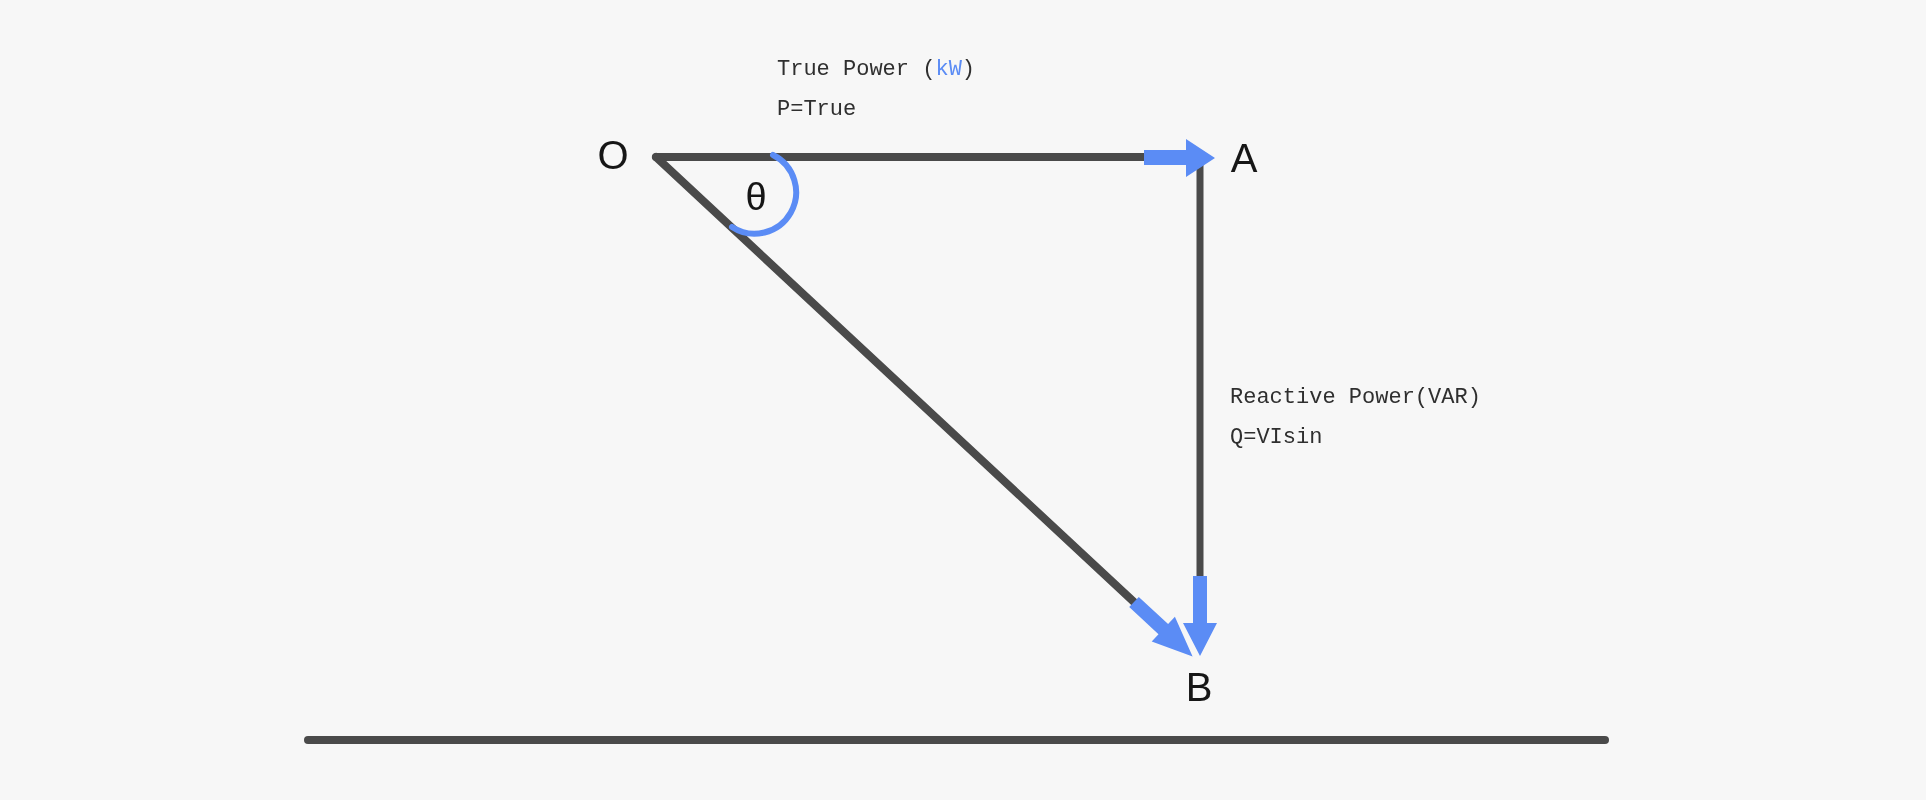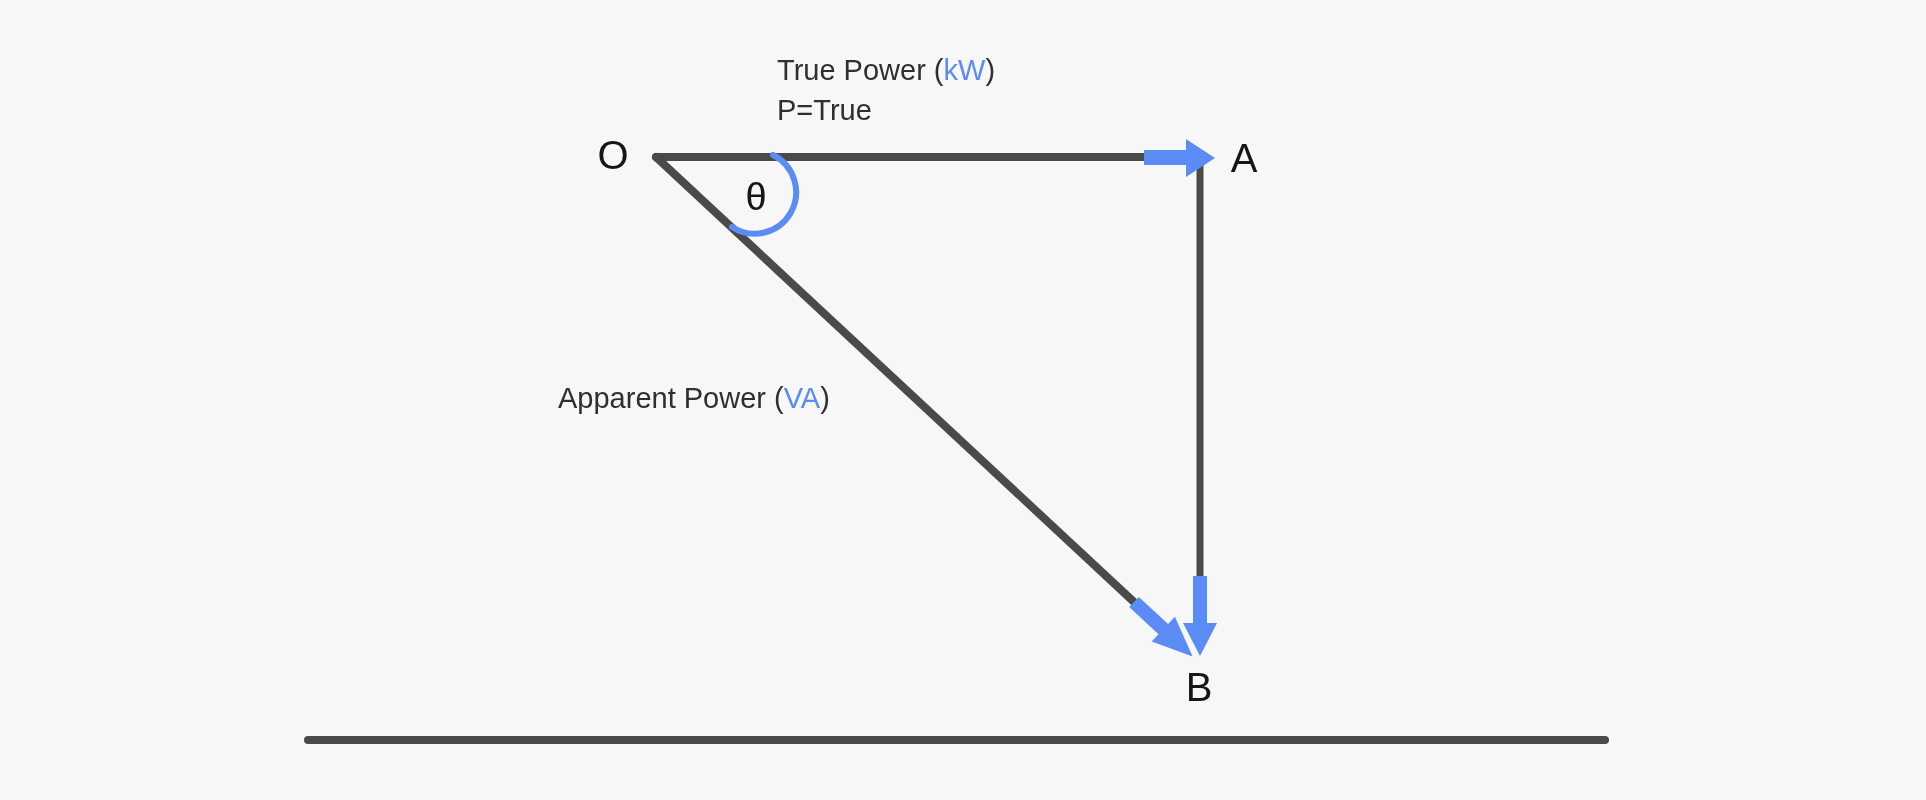--- a/index.html
+++ b/index.html
@@ -19,24 +19,25 @@
     overflow:hidden;
   }
   svg.diagram{position:absolute;left:0;top:0;}
   .vec{stroke:var(--line);stroke-width:8;stroke-linecap:round;fill:none;}
   .vec-thin{stroke:var(--line);stroke-width:7;stroke-linecap:butt;fill:none;}
   .arrowhead{fill:var(--accent);stroke:none;}
   .angle-arc{stroke:var(--accent);stroke-width:6;stroke-linecap:round;fill:none;}
   .baseline{stroke:var(--line);stroke-width:8;stroke-linecap:round;}
   .label{
     position:absolute;
-    font-size:29px;
+    font-size:22px;
     line-height:40px;
     color:var(--text);
     white-space:nowrap;
+    font-family:Liberation Mono, monospace;
   }
   .accent-text{color:var(--accent);}
   .vertex-label{
     position:absolute;
     font-size:40px;
     font-weight:500;
     color:var(--vertex);
     transform:translate(-50%,-50%);
     white-space:nowrap;
   }
@@ -71,24 +72,25 @@
 
     <line class="baseline" x1="308" y1="740" x2="1605" y2="740"></line>
   </svg>
 
   <div class="label" style="left:777px;top:50px">
     <div><span>True Power (</span><span class="accent-text">kW</span><span>)</span></div>
     <div>P=True</div>
   </div>
 
   <div class="label" style="left:558px;top:378px">
-    <div><span>Apparent Power (</span><span class="accent-text">VA</span><span>)</span></div>
   </div>
 
   <div class="label" style="left:1230px;top:378px">
+    <div>Reactive Power(VAR)</div>
+    <div>Q=VIsin</div>
   </div>
 
   <div class="vertex-label" style="left:613px;top:155px">O</div>
   <div class="vertex-label" style="left:1244px;top:158px">A</div>
   <div class="vertex-label" style="left:1199px;top:687px">B</div>
 
   <div class="theta-label" style="left:756px;top:197px">θ</div>
 
 </div>
 

